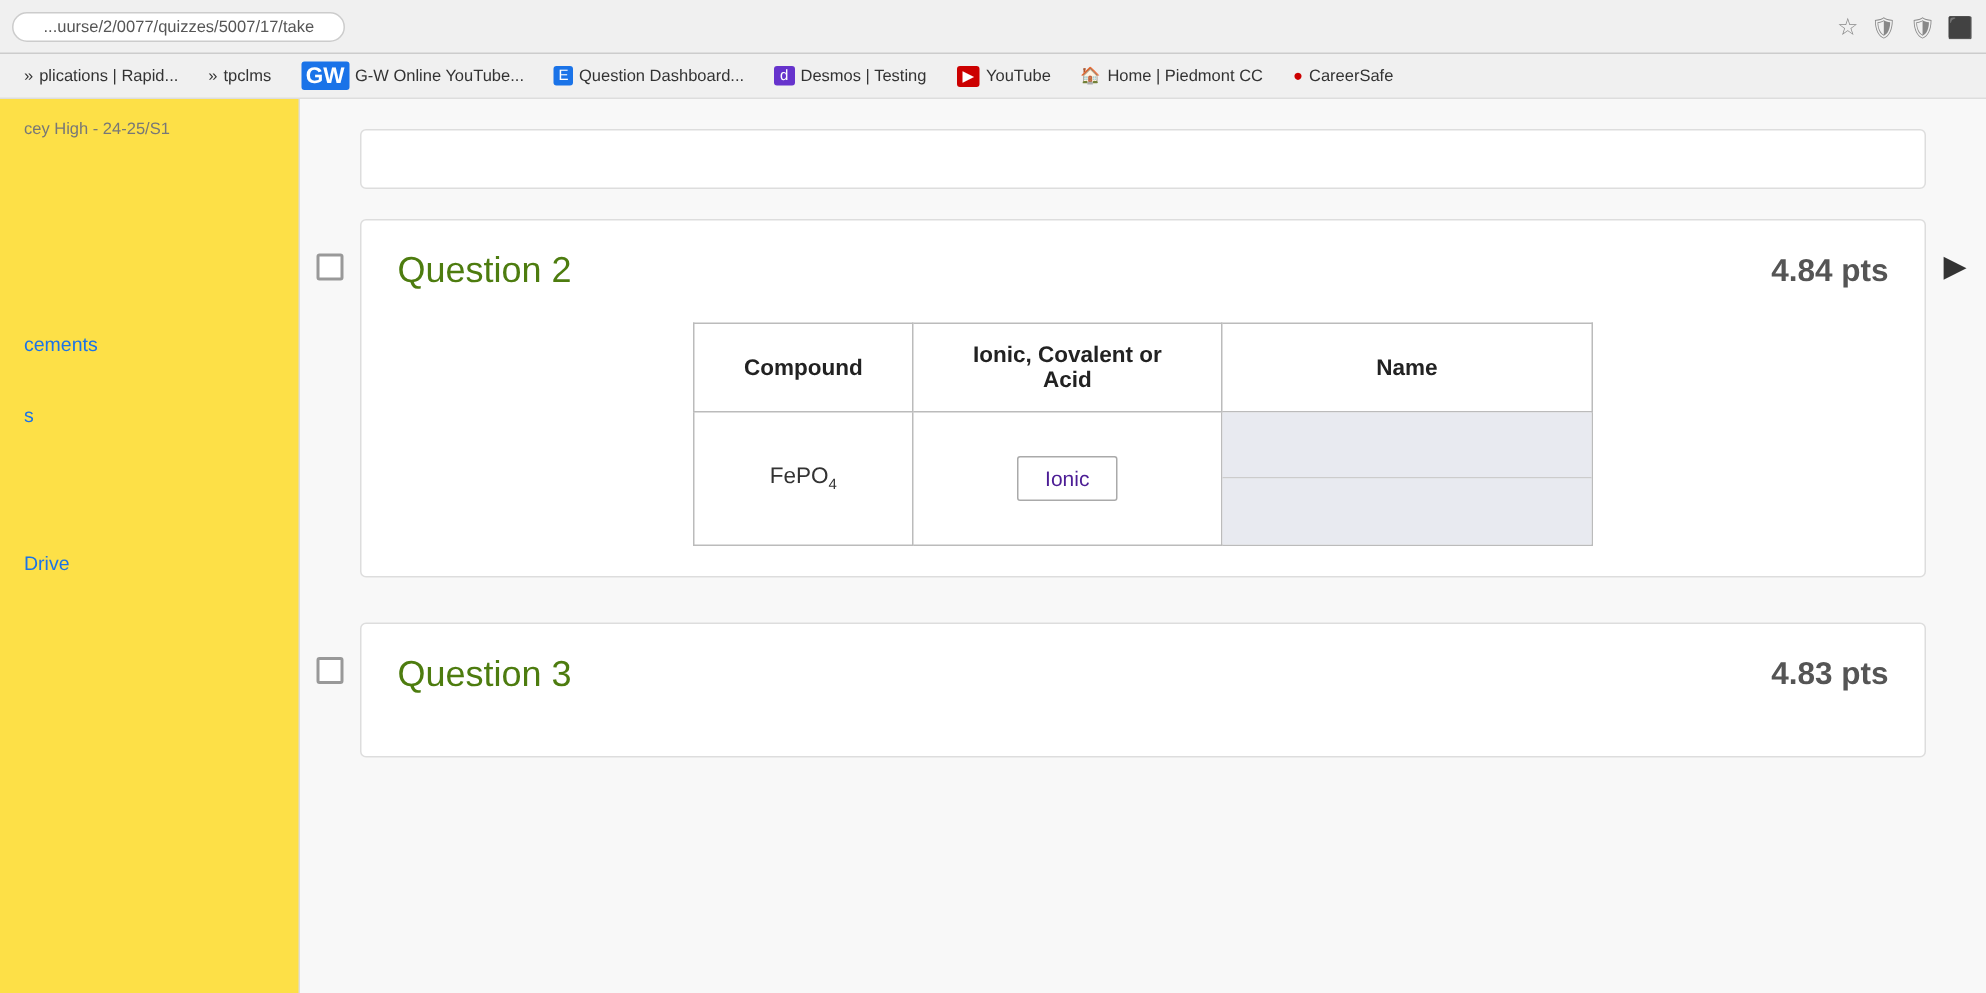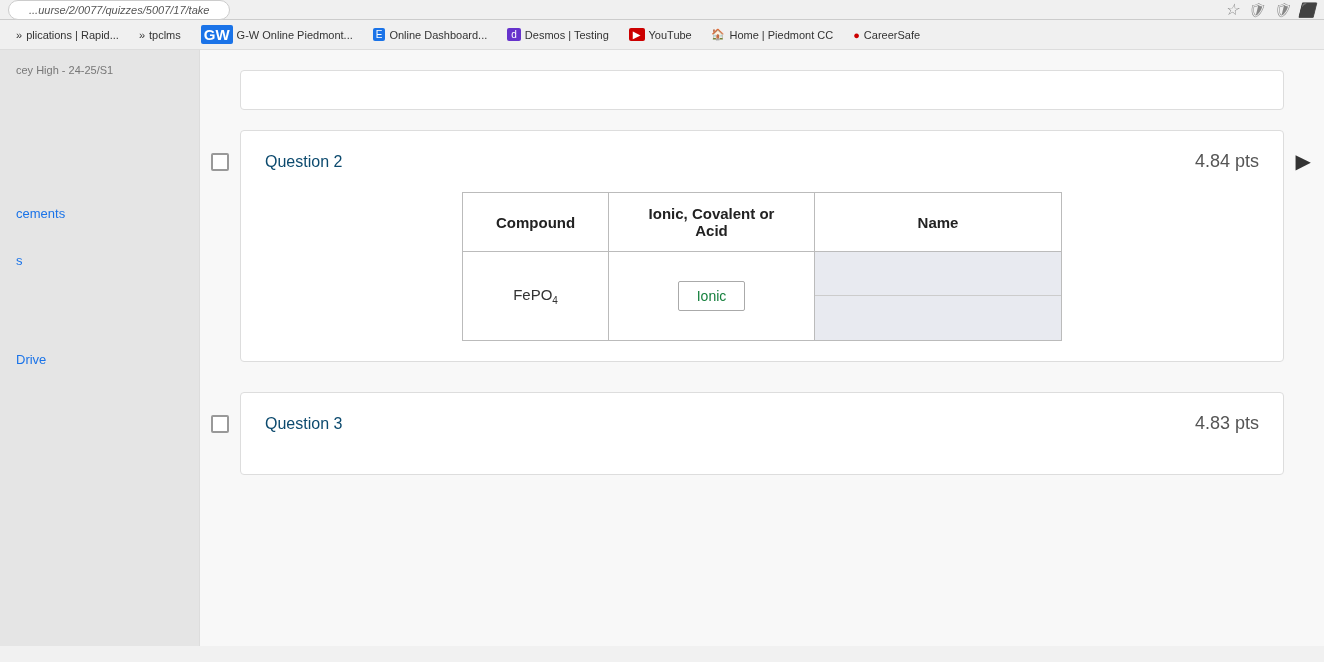--- a/index.html
+++ b/index.html
@@ -10,29 +10,28 @@
       width: 1324px;
       height: 662px;
       position: relative;
     }
 
     
     .browser-bar {
       width: 100%;
       background: #f0f0f0;
       border-bottom: 1px solid #ccc;
-      height: 20px;
+      height: 36px;
       display: flex;
       align-items: center;
       padding: 0 8px;
       gap: 6px;
       font-size: 12px;
       color: #333;
       position: relative;
-      font-style: italic;
     }
 
     
     .bookmarks-bar {
       width: 100%;
       background: #f0f0f0;
       border-bottom: 1px solid #ddd;
       height: 30px;
       display: flex;
       align-items: center;
@@ -65,21 +64,21 @@
     .main-content {
       display: flex;
       width: 100%;
       height: calc(662px - 66px);
       background: #fff;
     }
 
     
     .sidebar {
       width: 200px;
-      background: #e5e5e5;
+      background: #fde047;
       border-right: 1px solid #ddd;
       padding: 10px 0;
       font-size: 13px;
       color: #333;
       flex-shrink: 0;
     }
 
     .sidebar-header {
       font-size: 11px;
       color: #777;
@@ -113,28 +112,29 @@
     }
 
     .question-header {
       display: flex;
       align-items: center;
       justify-content: space-between;
       margin-bottom: 20px;
     }
 
     .question-title {
-      font-size: 16px;
+      font-size: 24px;
       font-weight: 500;
-      color: #0c4a6e;
+      color: #4d7c0f;
     }
 
     .question-pts {
-      font-size: 18px;
+      font-size: 21px;
       color: #555;
+      font-weight: bold;
     }
 
     .question-checkbox {
       position: absolute;
       left: -30px;
       top: 22px;
       width: 18px;
       height: 18px;
       border: 2px solid #999;
       border-radius: 2px;
@@ -197,21 +197,21 @@
       display: flex;
       align-items: center;
       justify-content: center;
     }
 
     .ionic-box {
       border: 1px solid #aaa;
       background: #fff;
       padding: 6px 18px;
       font-size: 14px;
-      color: #15803d;
+      color: #4c1d95;
       border-radius: 2px;
     }
 
     
     .formula {
       font-size: 15px;
     }
 
     sub {
       font-size: 10px;
@@ -250,25 +250,25 @@
   <span class="bookmark-item">
     <span class="bookmark-icon">»</span>
     <span>plications | Rapid...</span>
   </span>
   <span class="bookmark-item">
     <span class="bookmark-icon">»</span>
     <span>tpclms</span>
   </span>
   <span class="bookmark-item">
     <span class="bookmark-icon bm-blue" style="font-weight:bold; font-size:15px; background:#1a73e8; color:white; padding:1px 3px; border-radius:2px;">GW</span>
-    <span>G-W Online Piedmont...</span>
+    <span>G-W Online YouTube...</span>
   </span>
   <span class="bookmark-item">
     <span class="bookmark-icon bm-blue" style="background:#1a73e8; color:white; font-size:10px; padding:1px 3px; border-radius:2px;">E</span>
-    <span>Online Dashboard...</span>
+    <span>Question Dashboard...</span>
   </span>
   <span class="bookmark-item">
     <span class="bookmark-icon" style="background:#6633cc; color:white; font-size:10px; padding:1px 4px; border-radius:2px;">d</span>
     <span>Desmos | Testing</span>
   </span>
   <span class="bookmark-item">
     <span class="bookmark-icon bm-yt" style="background:#cc0000; color:white; font-size:10px; padding:1px 4px; border-radius:2px;">▶</span>
     <span>YouTube</span>
   </span>
   <span class="bookmark-item">

